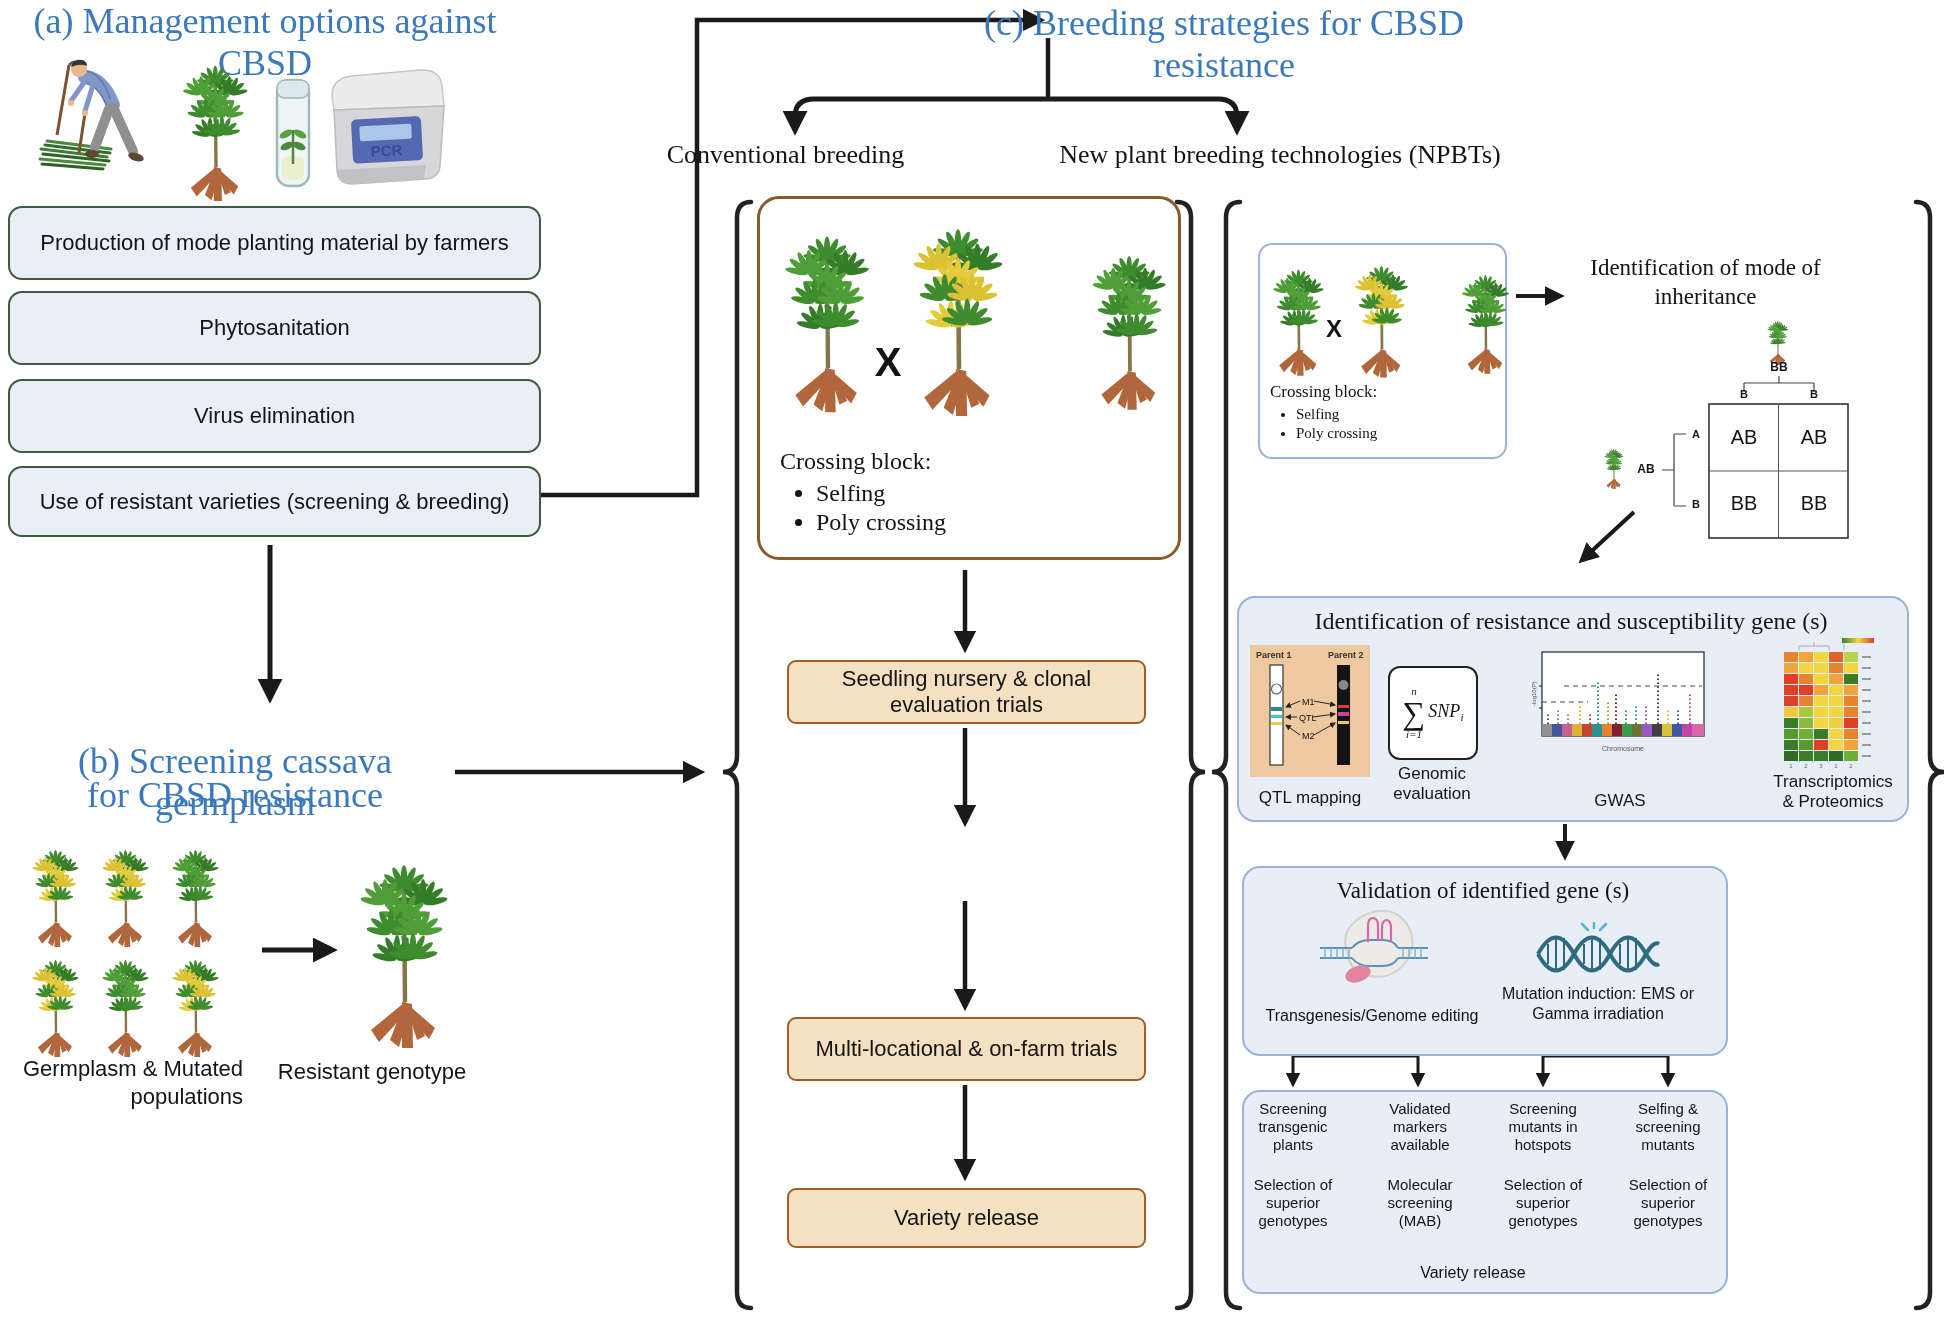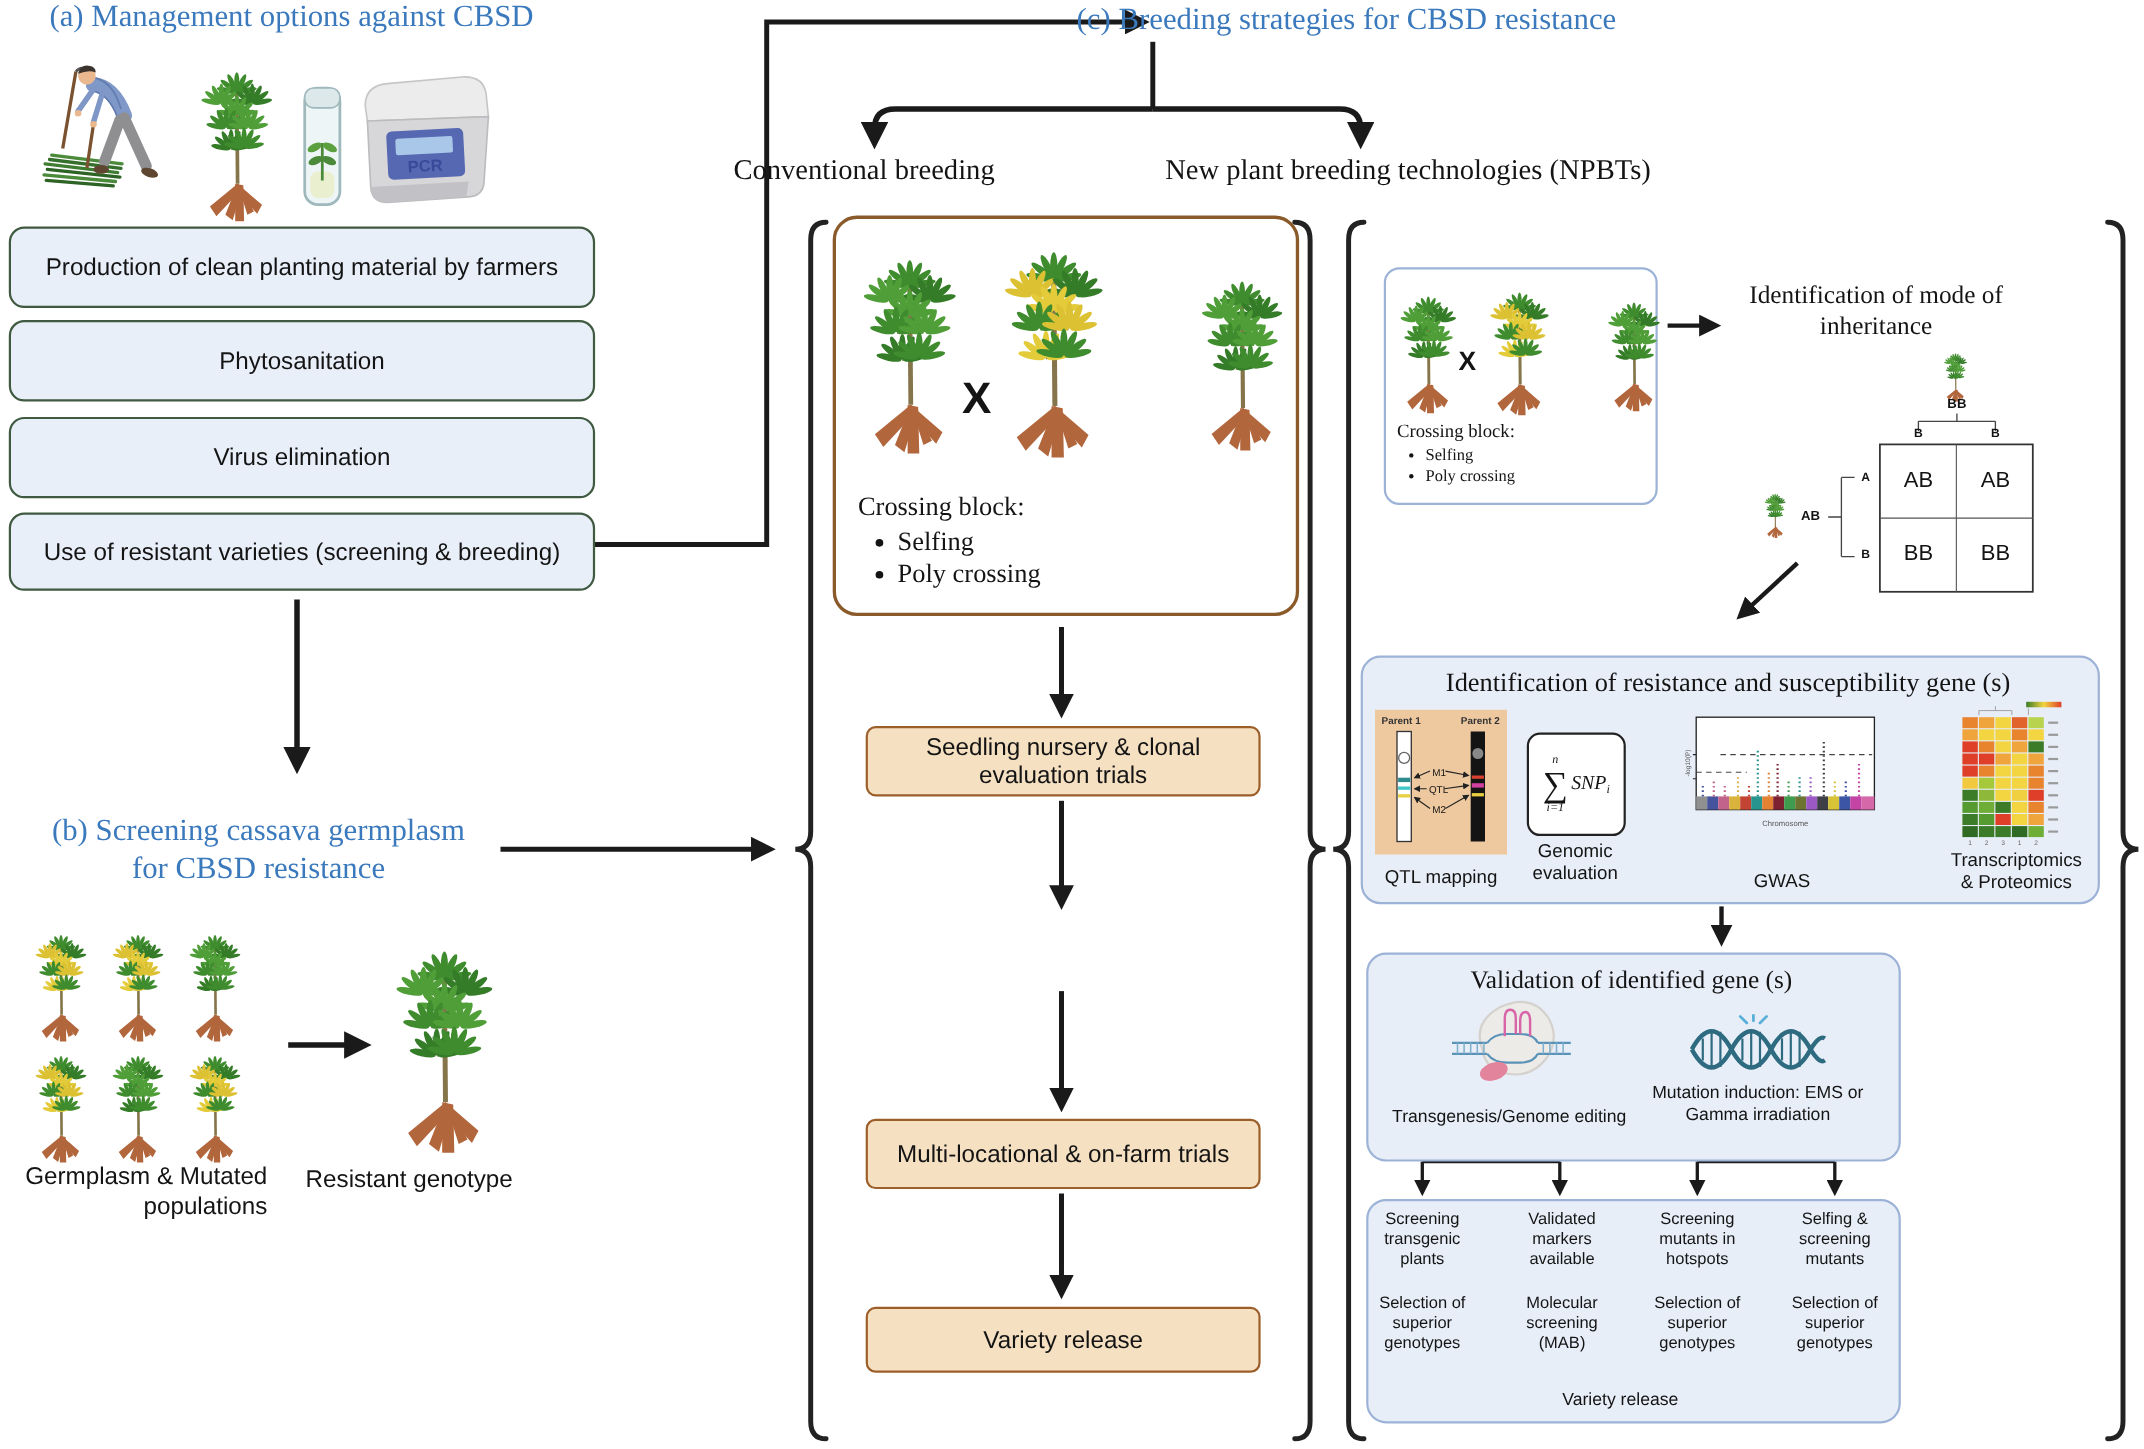--- a/index.html
+++ b/index.html
@@ -7,21 +7,21 @@
           font-family:"Liberation Sans","DejaVu Sans",sans-serif;color:#141414;overflow:hidden;}
   .abs{position:absolute;}
   .ser{font-family:"Liberation Serif","DejaVu Serif",serif;}
   .blue{color:#3b79bd;}
   .ctr{display:flex;align-items:center;justify-content:center;text-align:center;}
   .opt{background:#e9eff9;border:2.5px solid #3f5a40;border-radius:14px;font-size:22px;}
   .tan{background:#f5e0c2;border:2.5px solid #9c5f2a;border-radius:9px;font-size:22px;line-height:1.18;}
   .npf{background:#e7eef8;border:2.5px solid #9cb2d6;border-radius:18px;}
   .npb{background:#ffffff;border:2.5px solid #9cb2d6;border-radius:14px;}
   .convbox{background:#ffffff;border:3px solid #8a5a2b;border-radius:22px;}
-  .h1{font-size:28px;}
+  .h1{font-size:36px;}
   .h2{font-size:26px;}
   .lab{font-size:22px;line-height:1.25;text-align:right;}
   .lab17{font-size:17px;line-height:1.2;}
   .lab16{font-size:16px;line-height:1.22;}
   .lab15{font-size:15px;line-height:1.2;}
   ul.cb{margin:0;padding-left:26px;}
   ul.cb li{margin:2px 0;}
   .bold{font-weight:bold;}
   svg{display:block;}
 </style>
@@ -188,21 +188,21 @@
     <path d="M16,44 L14,30 Q14,12 34,10 L102,4 Q122,3 124,20 L126,40 Z" fill="#ececec" stroke="#c6c6c6" stroke-width="1.5"></path>
     <path d="M16,44 L126,40 L122,100 Q121,112 108,113 L34,118 Q20,118 19,104 Z" fill="#d7d7d9" stroke="#bcbcbe" stroke-width="1.5"></path>
     <path d="M19,104 L108,99 L106,113 L34,118 Q20,118 19,104 Z" fill="#c2c2c6"></path>
     <g transform="rotate(-3 67 74)">
       <rect x="34" y="52" width="70" height="44" rx="5" fill="#5668b2"></rect>
       <rect x="42" y="59" width="52" height="15" rx="2" fill="#a9c7e8"></rect>
       <text x="68" y="90" text-anchor="middle" font-size="15" font-weight="bold" fill="#3a4a9a" font-family="Liberation Sans, DejaVu Sans, sans-serif">PCR</text>
     </g>
   </svg>
 
-  <div class="abs opt ctr" style="left:8px;top:206px;width:529px;height:70px;">Production of clean planting material by farmers</div>
+  <div class="abs opt ctr" style="left:8px;top:206px;width:529px;height:70px;">Production of mode planting material by farmers</div>
   <div class="abs opt ctr" style="left:8px;top:379px;width:529px;height:70px;">Virus elimination</div>
   <div class="abs opt ctr" style="left:8px;top:291px;width:529px;height:70px;">Phytosanitation</div>
   <div class="abs opt ctr" style="left:8px;top:466px;width:529px;height:67px;">Use of resistant varieties (screening &amp; breeding)</div>
 
   <div class="abs ser blue h1 ctr" style="left:20px;top:740px;width:430px;">(b) Screening cassava germplasm</div>
   <div class="abs ser blue h1 ctr" style="left:20px;top:774px;width:430px;">for CBSD resistance</div>
 
   <svg class="abs" style="left:25px;top:843px;" width="62" height="106" viewBox="0 0 100 200">
       <use href="#plant-d"></use>
     </svg>

